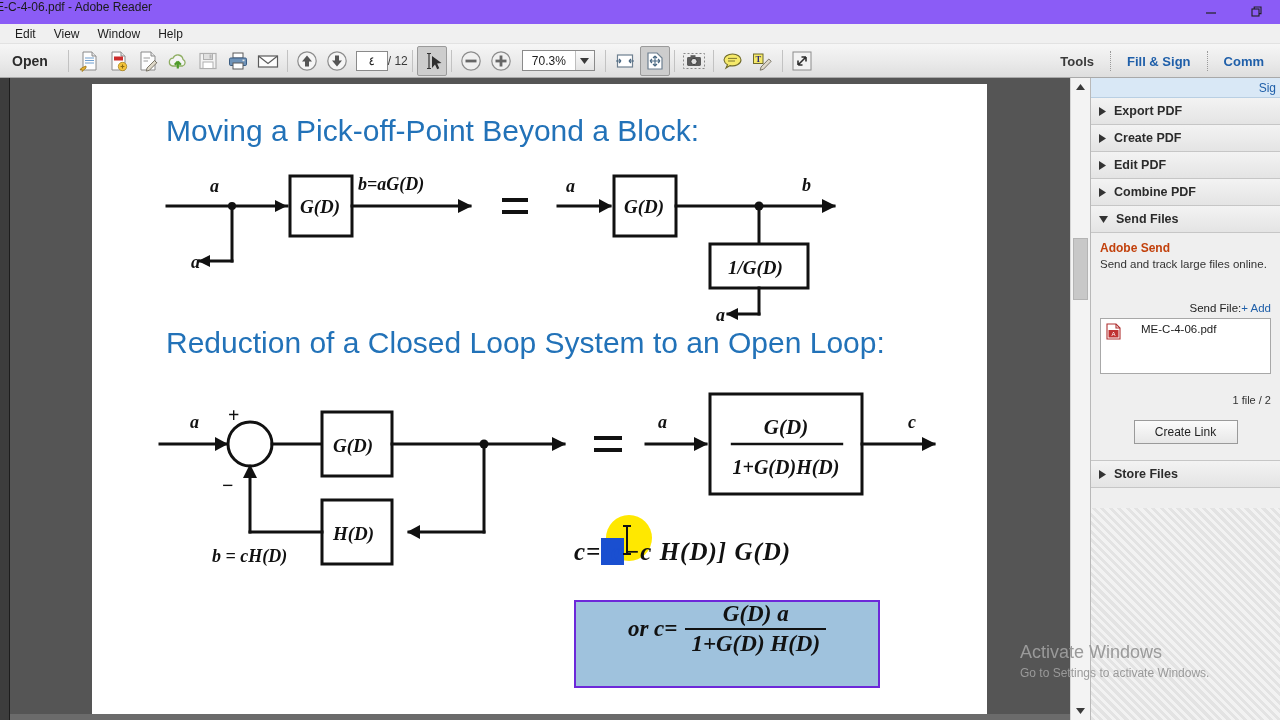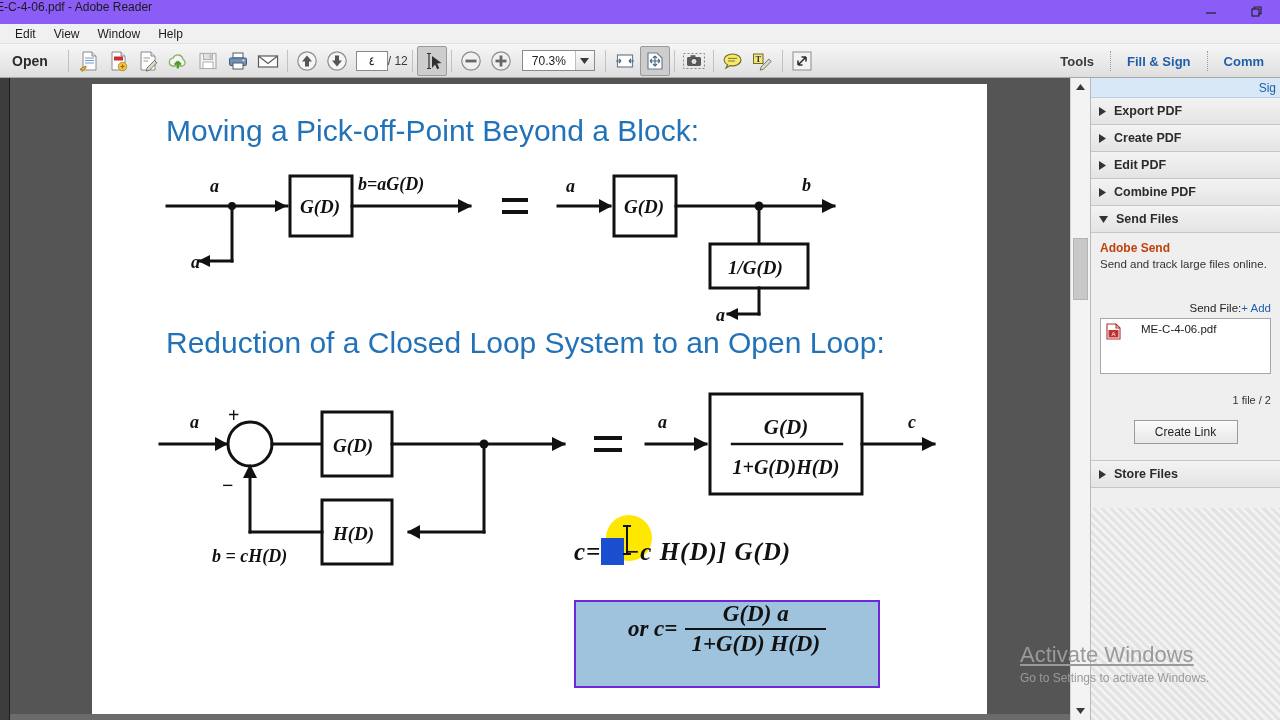--- a/index.html
+++ b/index.html
@@ -222,21 +222,21 @@
   .rp-hatch {
     position: absolute; left: 0; bottom: 0; width: 189px; height: 212px;
     background: repeating-linear-gradient(45deg,#e3e3e3 0 3px,#f2f2f2 3px 6px);
   }
 
   
   .watermark {
     position: absolute; left: 1020px; top: 642px; width: 260px; height: 52px;
     pointer-events: none;
   }
-  .wm-title { font-size: 22px; color: #9a9a9a; white-space: nowrap; text-decoration: underline; }
+  .wm-title { font-size: 18px; color: #9a9a9a; white-space: nowrap; }
   .wm-sub { font-size: 12px; color: #9a9a9a; margin-top: 3px; white-space: nowrap; }
 </style>
 </head>
 <body>
 
 <div id="app">
 
   <div class="titlebar">
     <span class="titlebar-text">E-C-4-06.pdf - Adobe Reader</span>
     <div class="win-controls">

